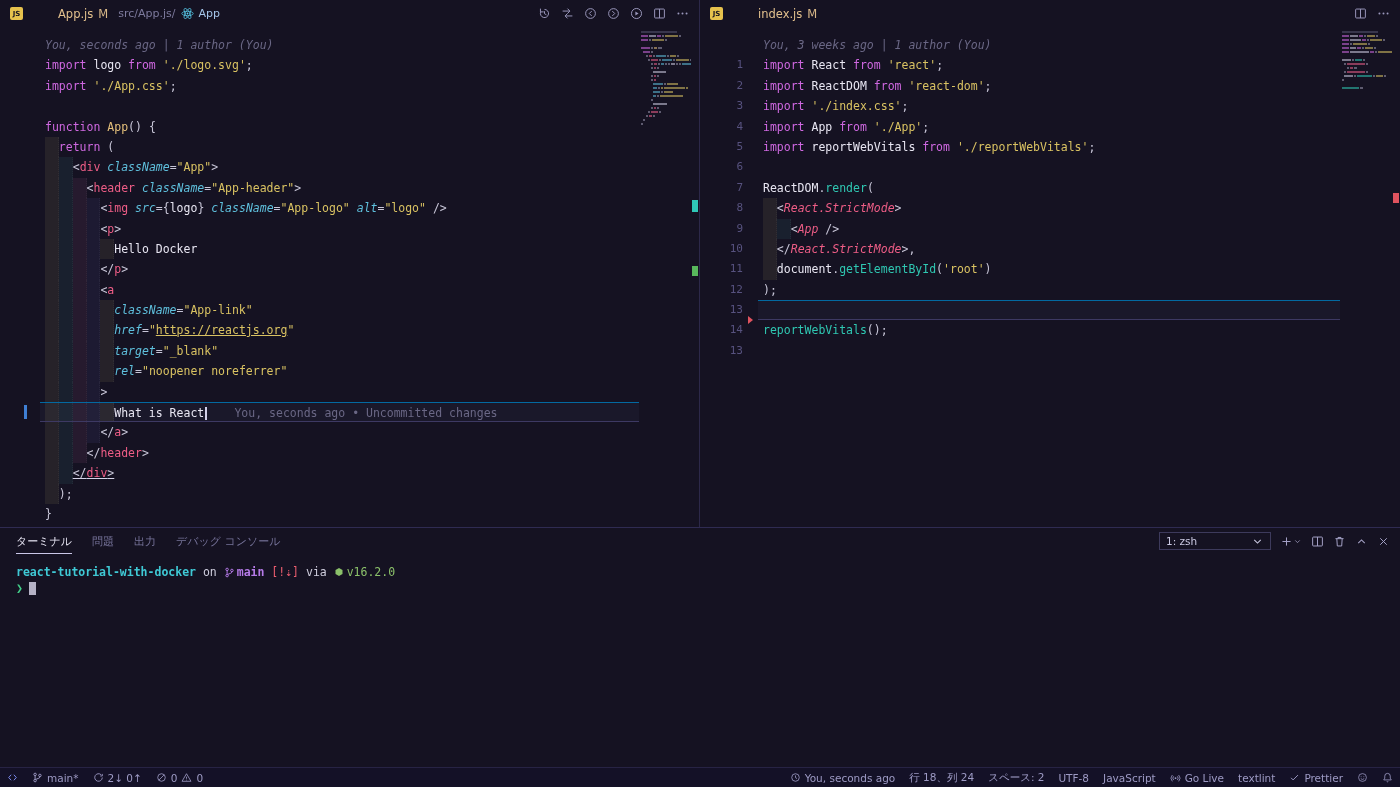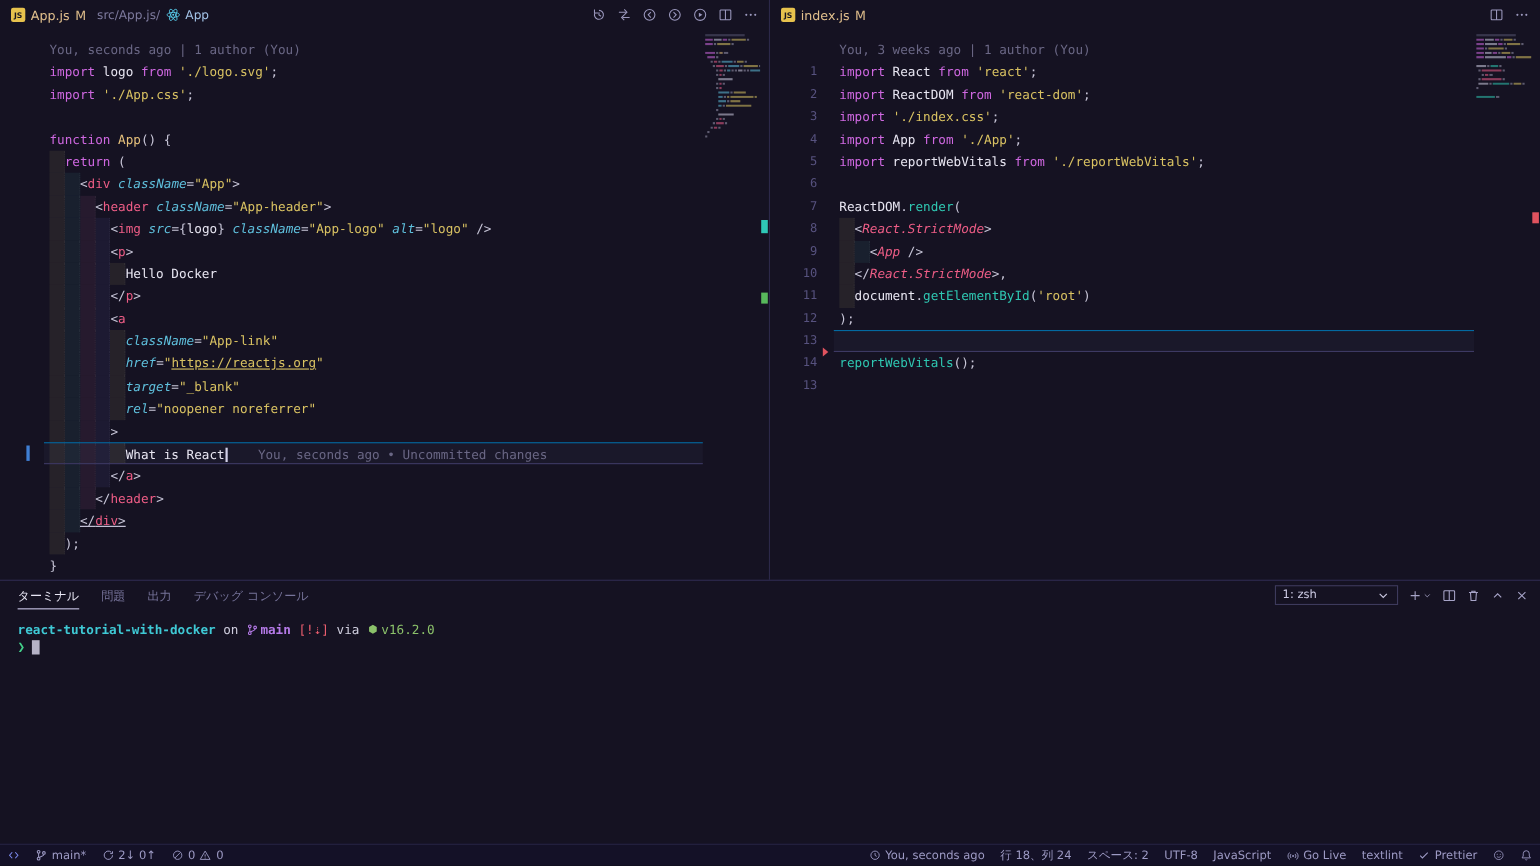--- a/index.html
+++ b/index.html
@@ -11,21 +11,21 @@
     display:flex; flex-direction:column;
   }
   
   .editors{ height:527px; display:flex; flex:none; }
   .pane{ width:700px; display:flex; flex-direction:column; }
   .pane.left{ border-right:1px solid #2c2849; }
   .pane-header{ height:27px; flex:none; display:flex; align-items:center; gap:10px; padding:0 10px; font-size:11.5px; }
   .tab{ display:flex; align-items:center; gap:5px; }
   .js-icon{ width:13px; height:13px; background:#e7c24d; color:#17141f; font-size:7px; font-weight:bold;
     display:flex; align-items:center; justify-content:center; border-radius:2px; font-family:"DejaVu Sans",sans-serif; }
-  .file-name{ color:#e2c08d; }
+  .file-name{ color:#e2c08d;margin-left:30px; }
   .mod-badge{ color:#e2c08d; opacity:.95; }
   .breadcrumb{ display:flex; align-items:center; gap:5px; color:#7d7a9d; font-size:11px; }
   .react-icon{ color:#5bd3f3; display:flex; align-items:center; }
   .bc-symbol{ color:#a4c4e8; }
   .actions{ margin-left:auto; display:flex; align-items:center; gap:10px; color:#9b98bd; }
   .icon{ display:inline-flex; align-items:center; }
   .icon svg{ width:13px; height:13px; }
   .editor-body{ flex:1; display:flex; position:relative; overflow:hidden;
     font-family:"DejaVu Sans Mono","Liberation Mono",monospace; font-size:11.5px; }
   .code{ flex:1; padding-top:8px; overflow:hidden; }
@@ -52,21 +52,21 @@
   .c-kw{ color:#cf68e1; }
   .c-str{ color:#d9c262; }
   .c-strlink{ color:#d9c262; text-decoration:underline; }
   .c-pun{ color:#c8c6d8; }
   .c-var{ color:#e8e6f2; }
   .c-fn{ color:#e5c07b; }
   .c-fncall{ color:#2fc7b2; }
   .c-tag{ color:#ee5d86; }
   .c-tagit{ color:#ee5d86; font-style:italic; }
   .c-attr{ color:#5fc0dd; font-style:italic; }
-  .c-blame{ color:#6a6785; }
+  .c-blame{ color:#6a6785;font-style:italic; }
   
   .minimap{ flex:none; width:52px; padding:4px 0 0 2px; overflow:hidden; }
   .mm-line{ height:3px; margin-bottom:1px; white-space:nowrap; overflow:hidden; }
   .mm-seg{ display:inline-block; height:2px; opacity:.55; vertical-align:top; margin-right:1px; }
   .ruler{ flex:none; width:8px; position:relative; }
   .ruler-marker{ position:absolute; left:1px; width:6px; }
   
   .panel{ height:240px; flex:none; border-top:1px solid #2f2b52; display:flex; flex-direction:column; }
   .panel-header{ height:26px; flex:none; display:flex; align-items:center; padding:0 10px 0 16px; }
   .panel-tabs{ display:flex; gap:20px; font-size:11px; color:#76739a; }

